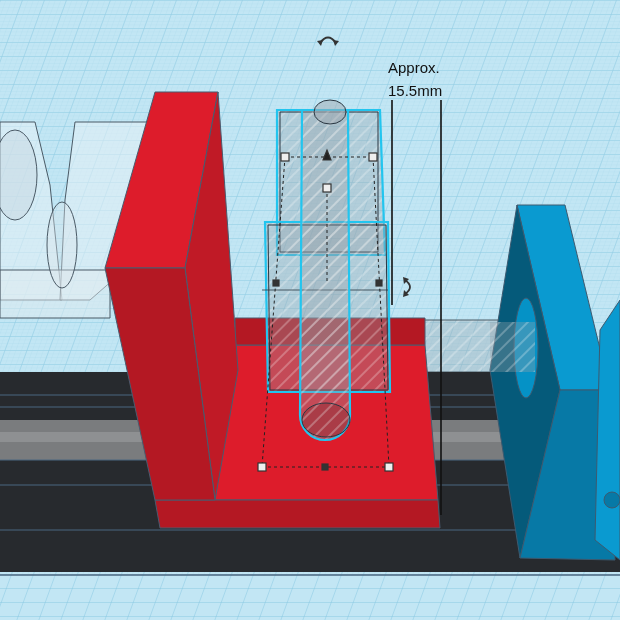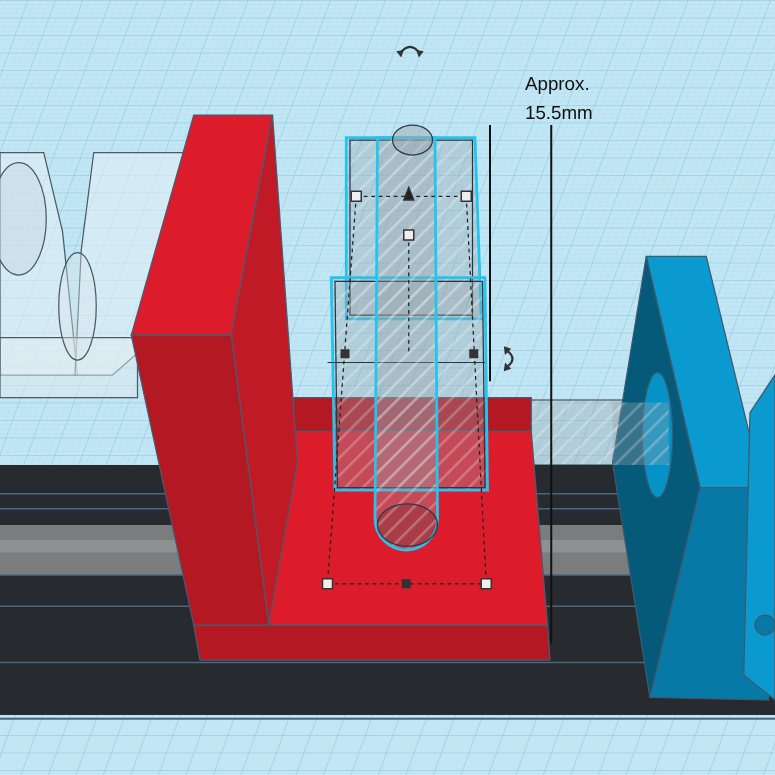--- a/index.html
+++ b/index.html
@@ -1,20 +1,20 @@
 <!DOCTYPE html>
 <html><head>
 <meta charset="utf-8">
 <style>
   html, body { margin: 0; padding: 0; }
   body { width: 620px; height: 620px; overflow: hidden; background: #bfe4f2; font-family: "Liberation Sans", sans-serif; }
   .viewport { position: relative; width: 620px; height: 620px; overflow: hidden; }
   svg.scene { position: absolute; left: 0; top: 0; }
   .dim-label { position: absolute; left: 388px; top: 56px; font-size: 15px; line-height: 23px; color: #111; font-family: "Liberation Sans", sans-serif; }
-  .dim-label span { display: block; margin-left: 32px; }
+  .dim-label span { display: block; }
   .rotate-top { position: absolute; left: 316px; top: 30px; width: 24px; height: 18px; cursor: pointer; }
   .rotate-side { position: absolute; left: 400px; top: 276px; width: 18px; height: 22px; cursor: pointer; }
 </style>
 </head>
 <body>
 
 <div class="viewport">
   <svg class="scene" width="620" height="620" viewBox="0 0 620 620">
     <defs>
       <pattern id="grid" width="22" height="14" patternUnits="userSpaceOnUse" patternTransform="skewX(-20)">

